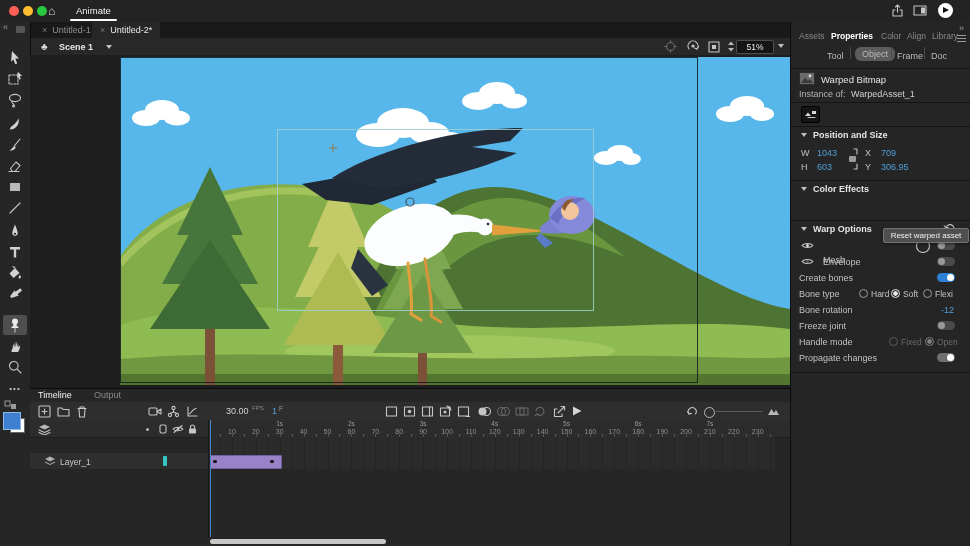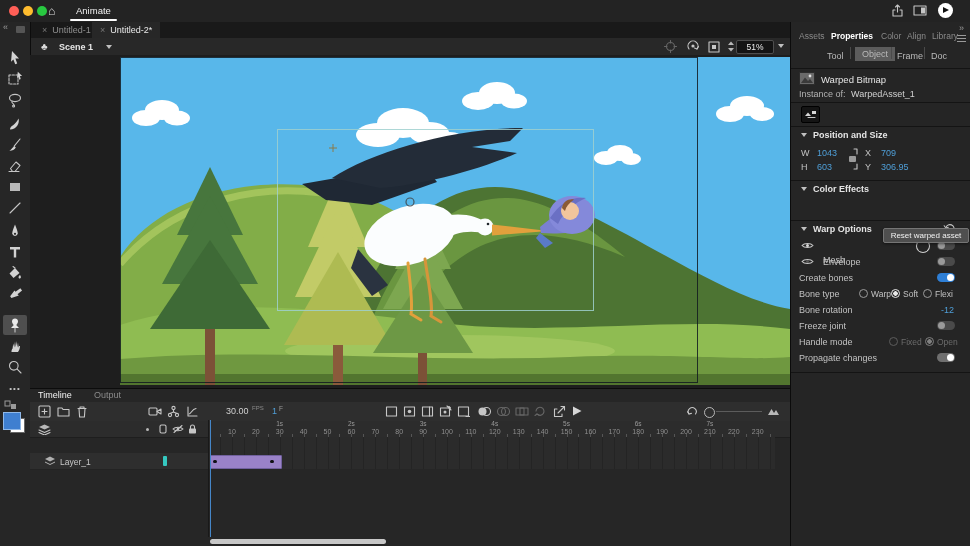--- a/index.html
+++ b/index.html
@@ -28,21 +28,21 @@
   
   .toolbar{left:0;top:22px;width:30px;height:524px;background:#262626;border-right:1px solid #0c0c0c;}
   .tool{left:3px;width:24px;height:20px;display:flex;align-items:center;justify-content:center;}
   .tool.sel{background:#4f4f4f;border-radius:2px;}
   
   .pasteboard{left:30px;top:55px;width:760px;height:333px;background:#1e1e1e;overflow:hidden;}
   
   .rpanel{left:790px;top:22px;width:180px;height:524px;background:#252525;border-left:1px solid #0b0b0b;}
   .ptab{color:#8a8a8a;font-size:8.5px;}
   .ptab.active{color:#fff;font-weight:bold;}
-  .pill{background:#5c5c5c;border-radius:0;color:#fff;padding:2px 7px;}
+  .pill{background:#5c5c5c;border-radius:6px;color:#fff;padding:2px 7px;}
   .subtab{color:#b9b9b9;font-size:9px;}
   .divider{left:0;width:180px;height:1px;background:#141414;}
   .sechead{font-weight:bold;color:#e4e4e4;font-size:9px;}
   .lbl{color:#c2c2c2;}
   .val{color:#4f9fd8;}
   .toggle{width:18px;height:9px;border-radius:5px;background:#4a4a4a;}
   .toggle .knob{position:absolute;top:1px;left:1px;width:7px;height:7px;border-radius:50%;background:#9a9a9a;}
   .toggle.on{background:#2e7fd6;}
   .toggle.on .knob{left:10px;background:#fff;}
   .toggle.on.gray{background:#6f6f6f;}
@@ -725,21 +725,21 @@
     <span class="abs toggle" style="left:146px;top:235px">
         <span class="knob"></span>
       </span>
 
     <span class="abs lbl" style="left:8px;top:251px">Create bones</span>
     <span class="abs toggle on" style="left:146px;top:251px">
         <span class="knob"></span>
       </span>
 
     <span class="abs lbl" style="left:8px;top:267px">Bone type</span>
-    <span class="abs" style="left:68px;top:267px"><span class="radio"></span><span class="lbl" style="font-size:8.5px">Warp</span></span>
+    <span class="abs" style="left:68px;top:267px"><span class="radio"></span><span class="lbl" style="font-size:8.5px">Hard</span></span>
     <span class="abs" style="left:100px;top:267px"><span class="radio sel"></span><span class="lbl" style="font-size:8.5px">Soft</span></span>
     <span class="abs" style="left:132px;top:267px"><span class="radio"></span><span class="lbl" style="font-size:8.5px">Flexi</span></span>
 
     <span class="abs lbl" style="left:8px;top:283px">Bone rotation</span>
     <span class="abs val" style="left:150px;top:283px">-12</span>
 
     <span class="abs lbl" style="left:8px;top:299px">Freeze joint</span>
     <span class="abs toggle" style="left:146px;top:299px">
         <span class="knob"></span>
       </span>

